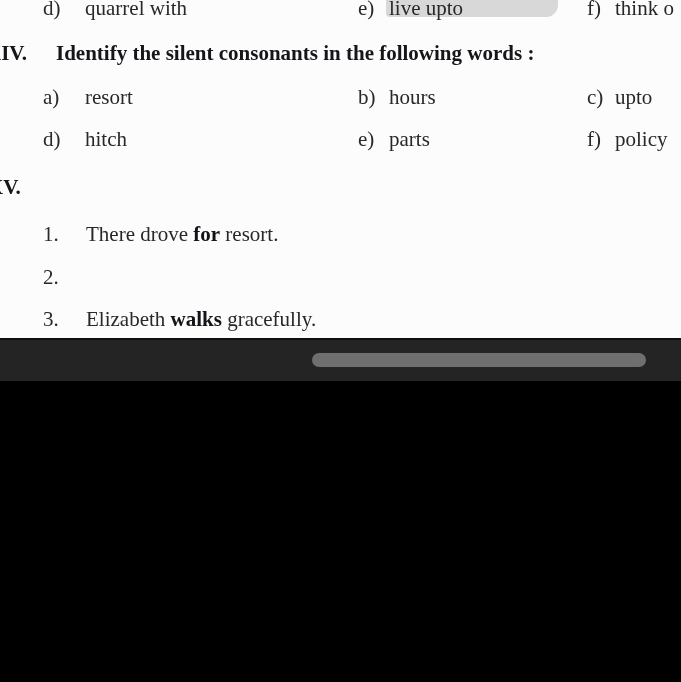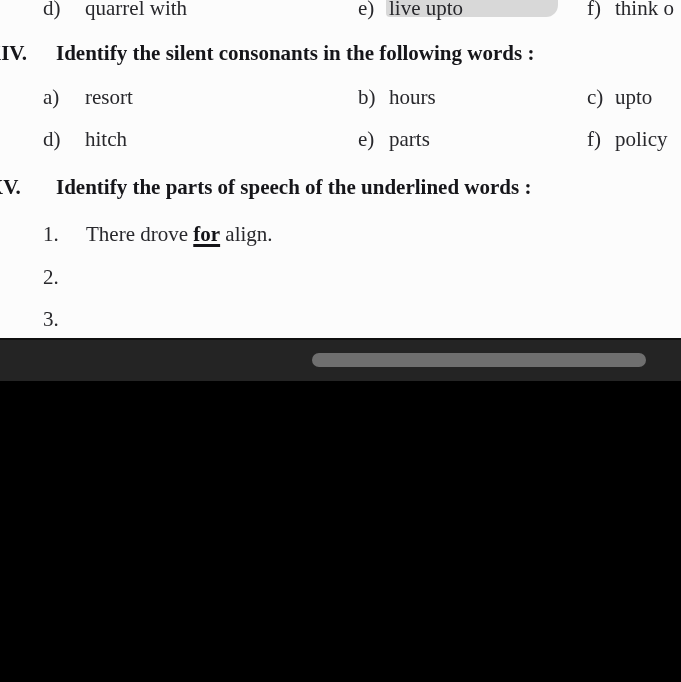--- a/index.html
+++ b/index.html
@@ -30,21 +30,20 @@
 
   .heading { font-weight: bold; color: #16161a; }
   .heading .numeral { position: absolute; top: 0; }
   .heading .title { position: absolute; top: 0; left: 56px; }
 
   .num { left: 43px; }
   .sentence { left: 86px; }
   .emph {
     position: static !important;
     font-weight: bold; color: #141418;
-    text-decoration: underline;
     text-decoration-thickness: 2.5px;
     text-underline-offset: 3px;
     text-decoration-color: #141418;
   }
   .plain { position: static !important; }
 
   .hl {
     position: absolute; z-index: 1;
     left: 386px; top: -10px; width: 172px; height: 27px;
     background: #d8d8d8;
@@ -106,34 +105,34 @@
         <span class="c1l">d)</span>
         <span class="c1w">hitch</span>
         <span class="c2l">e)</span>
         <span class="c2w">parts</span>
         <span class="c3l">f)</span>
         <span class="c3w">policy</span>
       </div>
 
     <div class="row heading" style="top:174px;">
         <span class="numeral" style="left:-12px;">XV.</span>
-        <span class="title">Identify the parts of speech of the underlined words :</span>
       </div>
 
     <div class="row" style="top:221px;">
         <span class="num">1.</span>
-        <span class="sentence"><span class="plain">There drove </span><span class="emph">for</span><span class="plain"> align.</span></span>
+        <span class="sentence"><span class="plain">There drove </span><span class="emph">for</span><span class="plain"> resort.</span></span>
       </div>
 
     <div class="row" style="top:264px;">
         <span class="num">2.</span>
       </div>
 
     <div class="row" style="top:306px;">
         <span class="num">3.</span>
+        <span class="sentence"><span class="plain">Elizabeth </span><span class="emph">walks</span><span class="plain"> gracefully.</span></span>
       </div>
 
   </div>
 
   <div class="bar"></div>
   <div class="thumb"></div>
 
   <div class="canvas-void"></div>
 
 </div>

